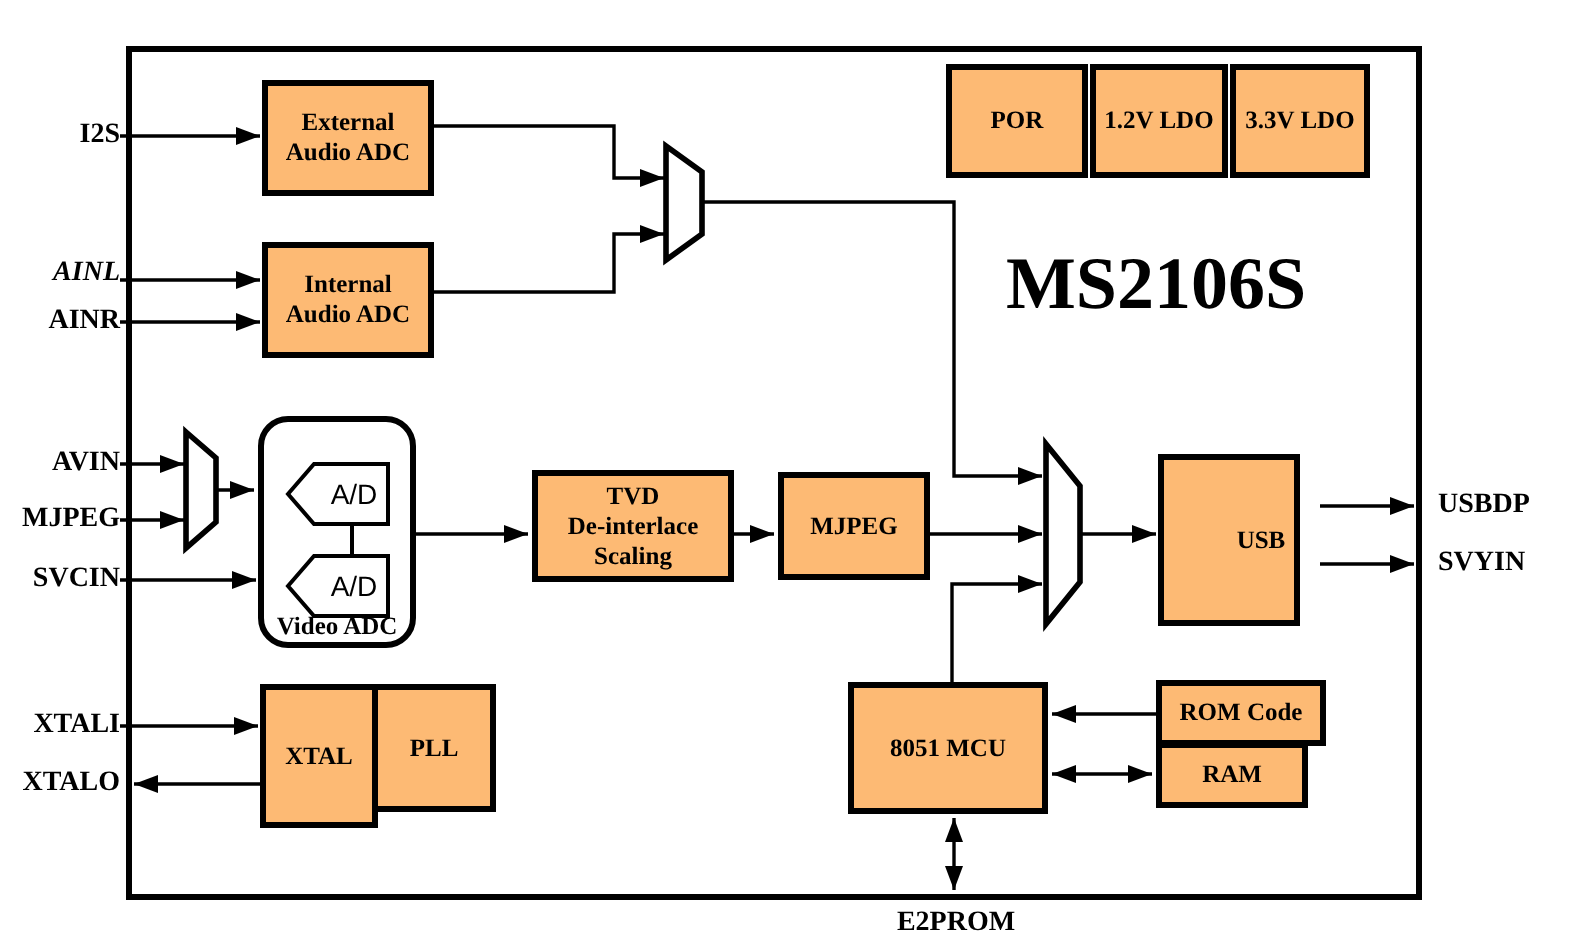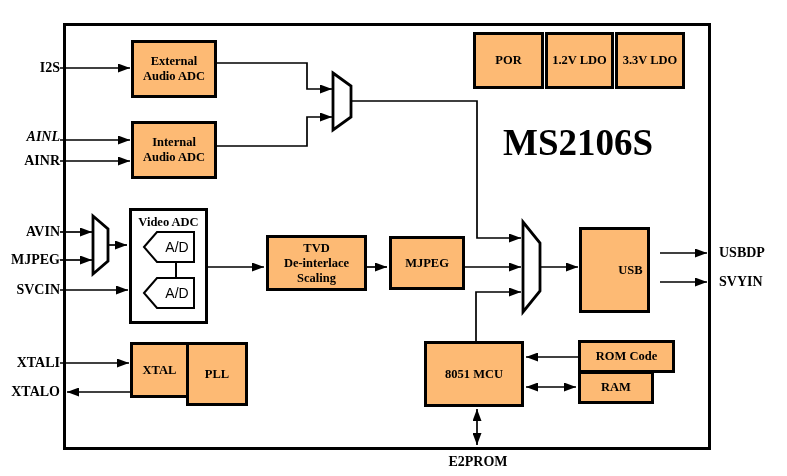--- a/index.html
+++ b/index.html
@@ -9,21 +9,21 @@
   }
   .chip{
     position:absolute;left:63px;top:23px;width:648px;height:427px;
     border:3px solid #000;box-sizing:border-box;background:#fff;
   }
   .box{
     position:absolute;border:3px solid #000;background:#fdba74;box-sizing:border-box;
     display:flex;flex-direction:column;align-items:center;justify-content:center;
     text-align:center;font-weight:bold;font-size:12.5px;line-height:15px;
   }
-  .box.label-top{justify-content:flex-start;padding-top:4px;background:transparent;}
+  .box.label-top{justify-content:flex-end;padding-top:4px;background:transparent;border-radius:15px;}
   .pin{
     position:absolute;font-weight:bold;font-size:14px;line-height:16px;white-space:nowrap;
   }
   .pin.left{left:8px;width:52px;text-align:right;}
   .pin.right{left:719px;text-align:left;}
   .pin.center{text-align:center;}
   .chip-title{
     position:absolute;left:488px;top:120px;width:180px;height:46px;
     font-weight:bold;font-size:37px;line-height:46px;text-align:center;white-space:nowrap;
   }
@@ -70,28 +70,28 @@
   <div class="box" style="left:389px;top:236px;width:76px;height:54px;">
     <span>MJPEG</span>
   </div>
   <div class="box" style="left:579px;top:227px;width:71px;height:86px;padding-left:32px;">
     <span>USB</span>
   </div>
 
   <div class="box" style="left:424px;top:341px;width:100px;height:66px;">
     <span>8051 MCU</span>
   </div>
-  <div class="box" style="left:578px;top:340px;width:97px;height:33px;">
+  <div class="box" style="left:578px;top:340px;width:85px;height:33px;">
     <span>ROM Code</span>
   </div>
   <div class="box" style="left:578px;top:371px;width:76px;height:33px;">
     <span>RAM</span>
   </div>
 
-  <div class="box" style="left:130px;top:342px;width:59px;height:56px;font-family:Liberation Serif, serif;">
+  <div class="box" style="left:130px;top:342px;width:59px;height:72px;font-family:Liberation Serif, serif;">
     <span>XTAL</span>
   </div>
   <div class="box" style="left:186px;top:342px;width:62px;height:64px;">
     <span>PLL</span>
   </div>
 
   <div class="pin left" style="top:60px;">I2S</div>
   <div class="pin left" style="top:129px;font-style:italic;">AINL</div>
   <div class="pin left" style="top:153px;">AINR</div>
   <div class="pin left" style="top:224px;">AVIN</div>

